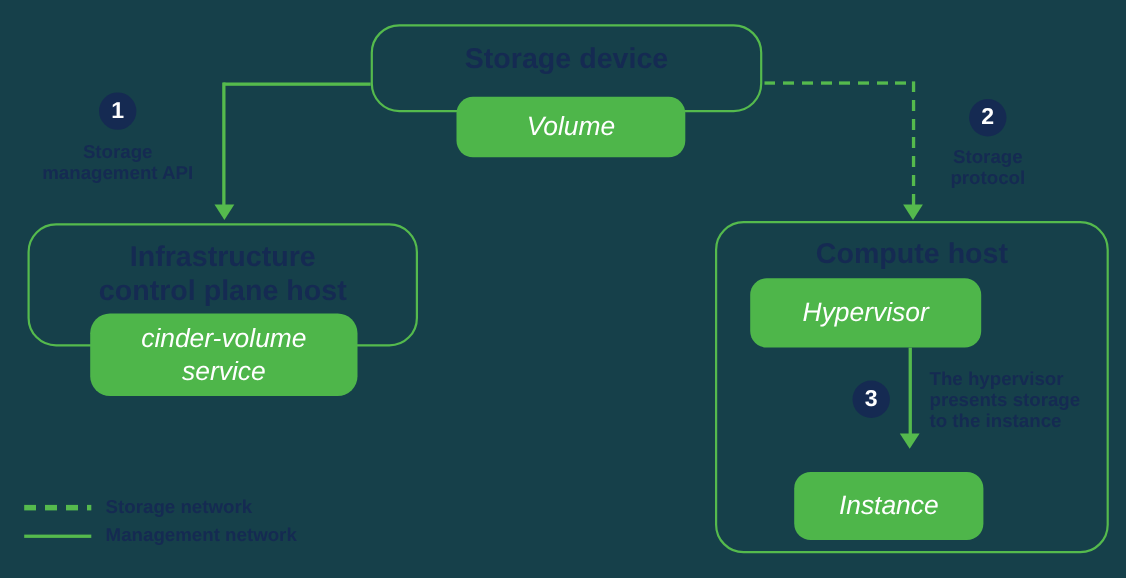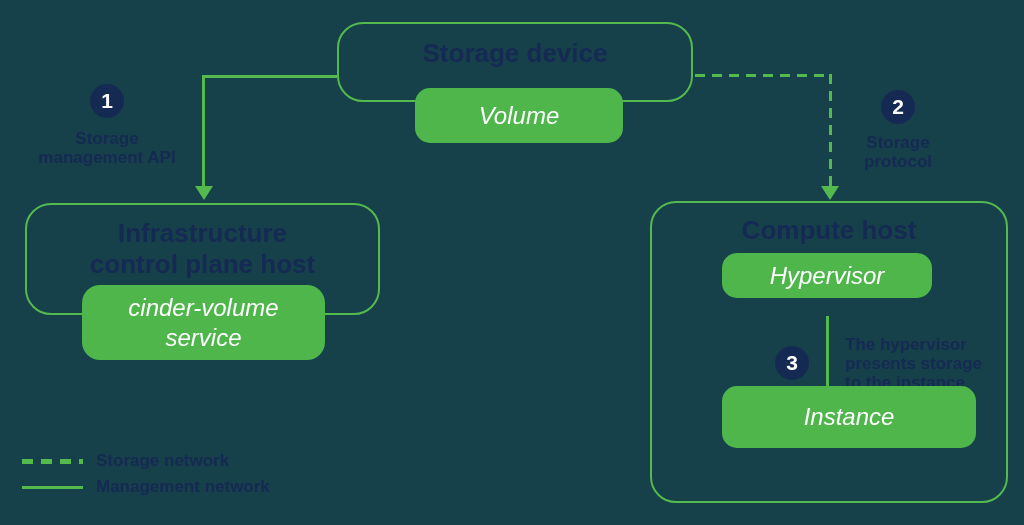--- a/index.html
+++ b/index.html
@@ -114,22 +114,22 @@
   #storage-device-box { left: 337px; top: 22px; width: 356px; height: 80px; }
   #storage-device-box .box-title { margin-top: 14px; }
   #volume-node { left: 415px; top: 88px; width: 208px; height: 55px; }
 
   #infra-box { left: 25px; top: 203px; width: 355px; height: 112px; }
   #infra-box .box-title { margin-top: 13px; }
   #cinder-node { left: 82px; top: 285px; width: 243px; height: 75px; border-radius: 18px; }
 
   #compute-box { left: 650px; top: 201px; width: 358px; height: 302px; }
   #compute-box .box-title { margin-top: 12px; }
-  #hypervisor-node { left: 722px; top: 253px; width: 210px; height: 45px; justify-content: center; }
-  #instance-node { left: 722px; top: 386px; width: 254px; height: 62px; }
+  #hypervisor-node { left: 682px; top: 253px; width: 210px; height: 63px; justify-content: center; }
+  #instance-node { left: 722px; top: 429px; width: 172px; height: 62px; }
 
   #mgmt-line-h { left: 203px; top: 75px; width: 134px; }
   #mgmt-line-v { left: 202px; top: 75px; height: 112px; }
   #mgmt-arrow { left: 195px; top: 186px; }
 
   #storage-line-h { left: 695px; top: 74px; width: 135px; }
   #storage-line-v { left: 829px; top: 74px; height: 113px; }
   #storage-arrow { left: 821px; top: 186px; }
 
   #hyp-inst-line { left: 826px; top: 316px; height: 80px; }

